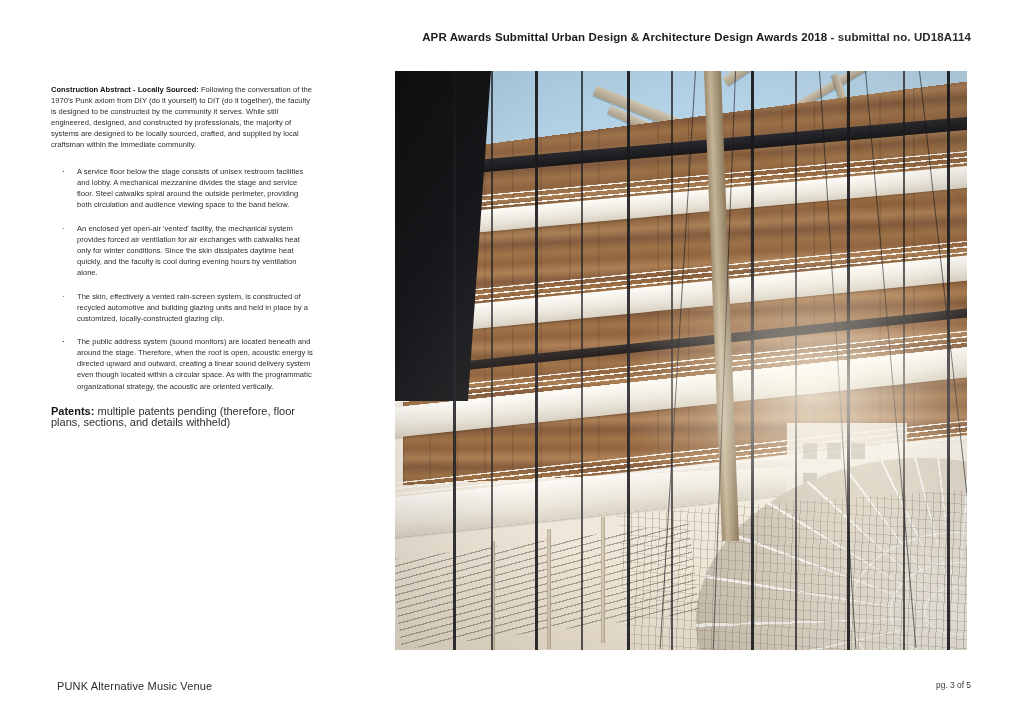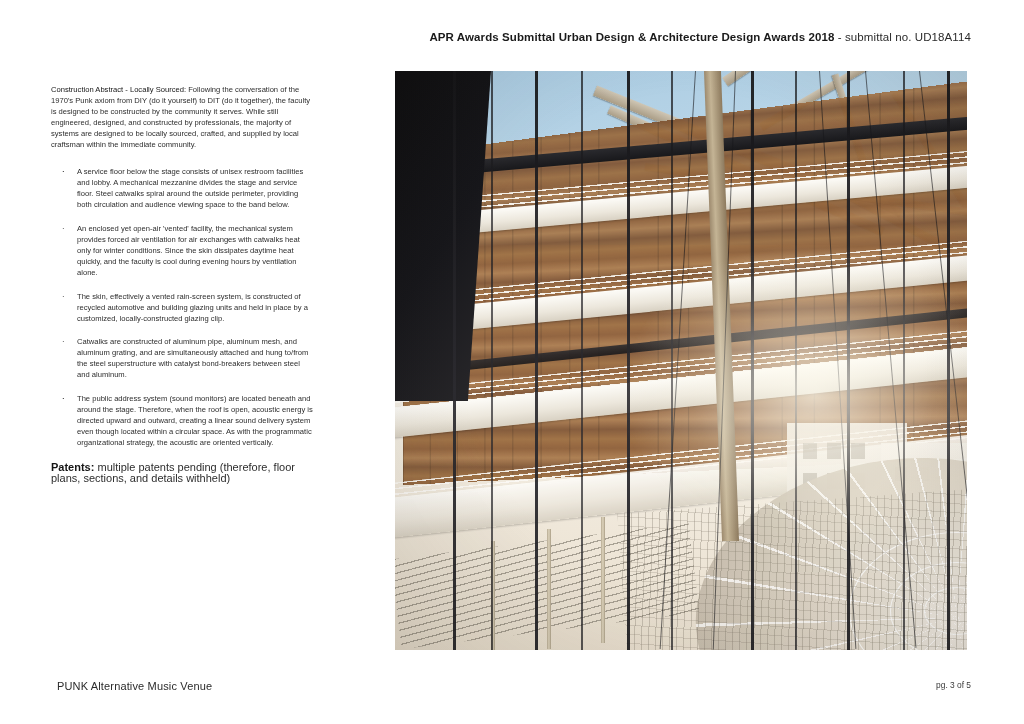--- a/index.html
+++ b/index.html
@@ -26,42 +26,42 @@
     line-height: 14px;
     white-space: nowrap;
     text-align: right;
   }
   .page-header .hdr-bold {
     font-weight: bold;
     color: #1a1a1a;
     letter-spacing: 0.1px;
   }
   .page-header .hdr-reg {
-    font-weight: normal;
+    font-weight: bold;
     color: #2b2b2b;
     letter-spacing: 0.1px;
     text-align: center;
   }
 
   
   .text-column {
     position: absolute;
     left: 51px;
     top: 84px;
     width: 262px;
   }
   .abstract-para {
     font-size: 7.6px;
     line-height: 11.05px;
     text-align: left;
     color: #2d2d2d;
     margin: 0 0 16px 0;
   }
   .abstract-para .lead-label {
-    font-weight: normal;
+    font-weight: bold;
     color: #151515;
   }
 
   .bullet-list {
     margin: 0;
     padding: 0;
     list-style: none;
   }
   .bullet-item {
     position: relative;
@@ -352,21 +352,20 @@
     <li class="bullet-item">
       <span class="bullet-dot">·</span>
       <span>An enclosed yet open-air 'vented' facility, the mechanical system provides forced air ventilation for air exchanges with catwalks heat only for winter conditions.  Since the skin dissipates daytime heat quickly, and the faculty is cool during evening hours by ventilation alone.</span>
     </li>
     <li class="bullet-item">
       <span class="bullet-dot">·</span>
       <span>The skin, effectively a vented rain-screen system, is constructed of recycled automotive and building glazing units and held in place by a customized, locally-constructed glazing clip.</span>
     </li>
     <li class="bullet-item">
       <span class="bullet-dot">·</span>
-      <span>Catwalks are constructed of aluminum pipe, aluminum mesh, and aluminum grating, and are simultaneously attached and hung to/from the steel superstructure with catalyst bond-breakers between steel and aluminum.</span>
     </li>
     <li class="bullet-item">
       <span class="bullet-dot">·</span>
     </li>
     <li class="bullet-item">
       <span class="bullet-dot">·</span>
       <span>The public address system (sound monitors) are located beneath and around the stage.  Therefore, when the roof is open, acoustic energy is directed upward and outward, creating a linear sound delivery system even though located within a circular space.  As with the programmatic organizational strategy, the acoustic are oriented vertically.</span>
     </li>
   </ul>
 

